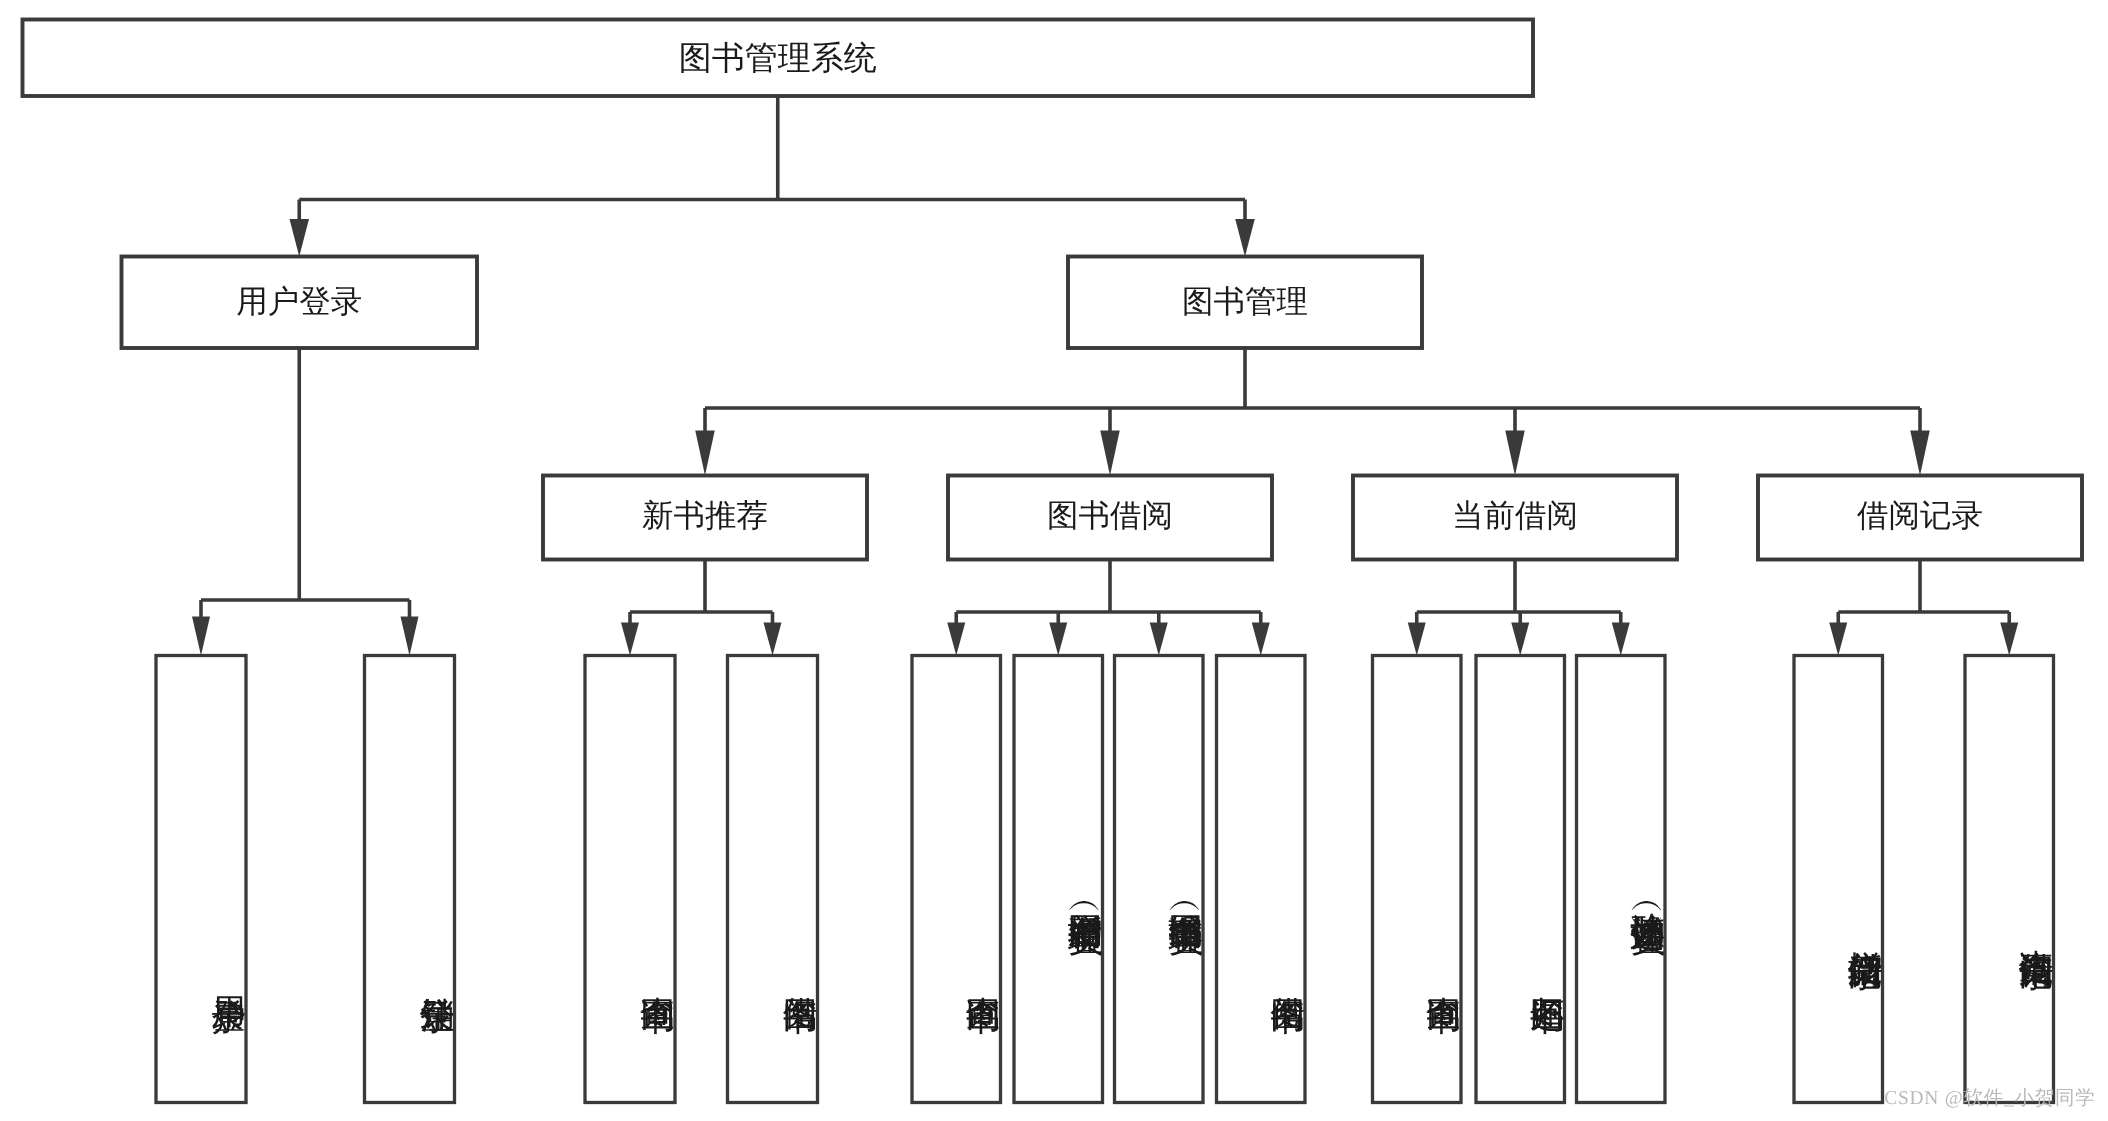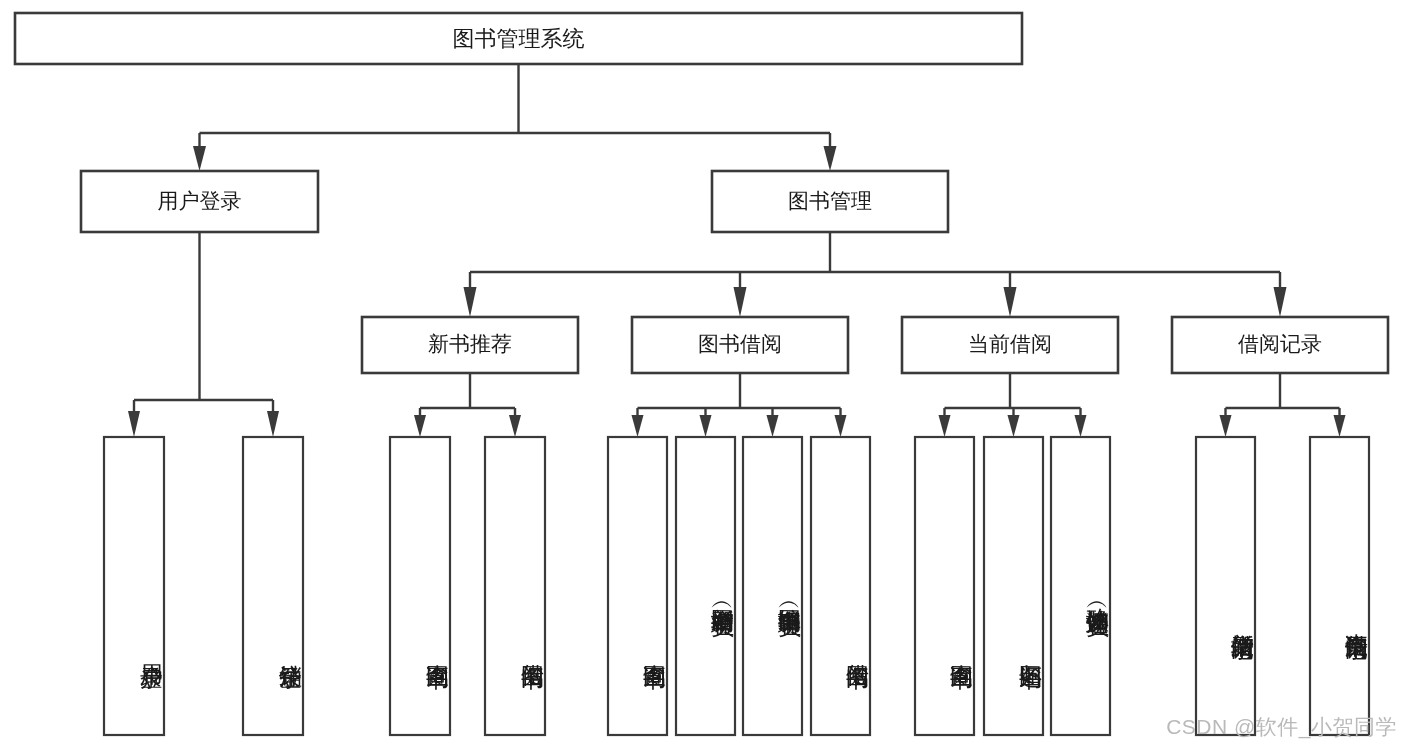--- a/index.html
+++ b/index.html
@@ -72,22 +72,22 @@
     align-items: flex-start;
     justify-content: center;
     white-space: nowrap;
     pointer-events: none;
     user-select: none;
   }
   .watermark {
     position: absolute;
     right: 8px;
     bottom: 6px;
-    font-family: Liberation Sans, sans-serif;
-    font-size: 21px;
+    font-family: Liberation Serif, serif;
+    font-size: 13px;
     color: #b9b9b9;
     letter-spacing: 0.5px;
     white-space: nowrap;
     margin-left: 48px;
   }
 </style>
 </head>
 <body>
 
 <div id="diagram-root">

